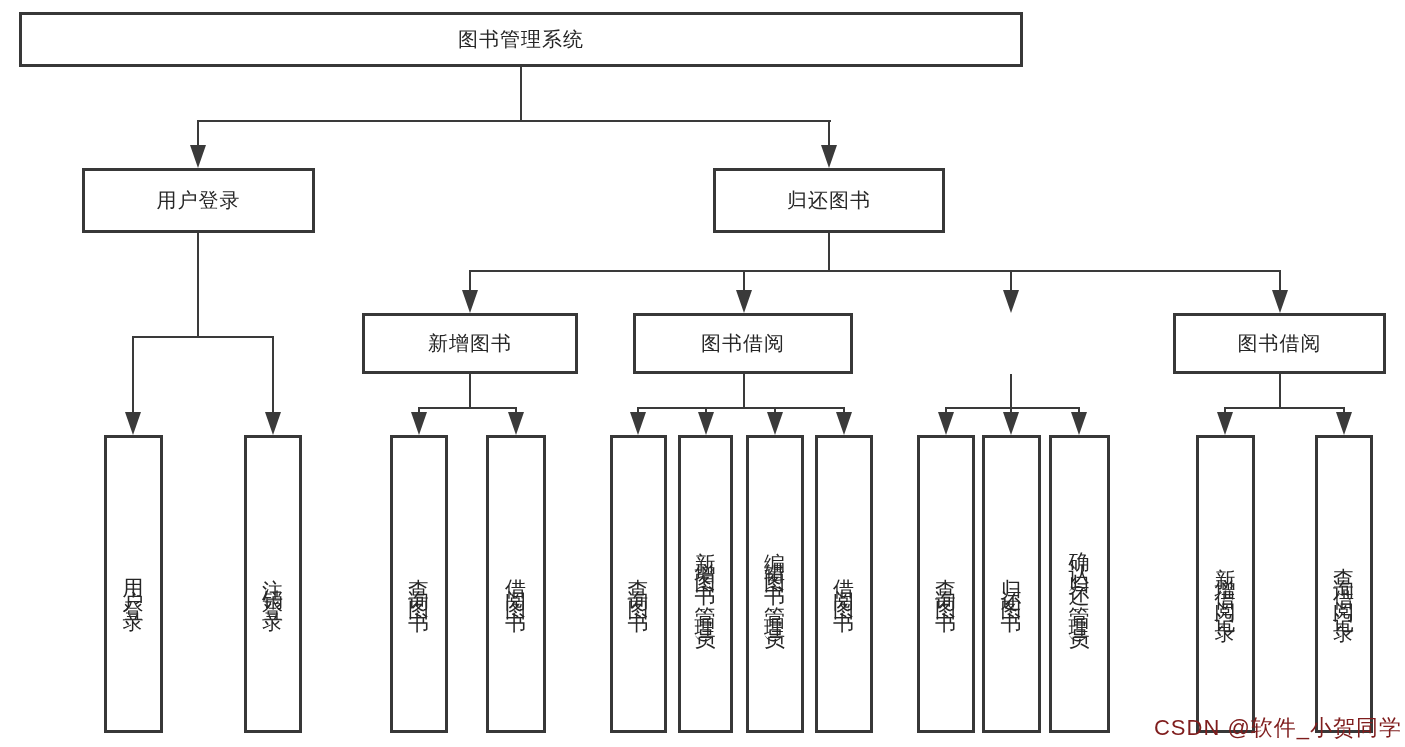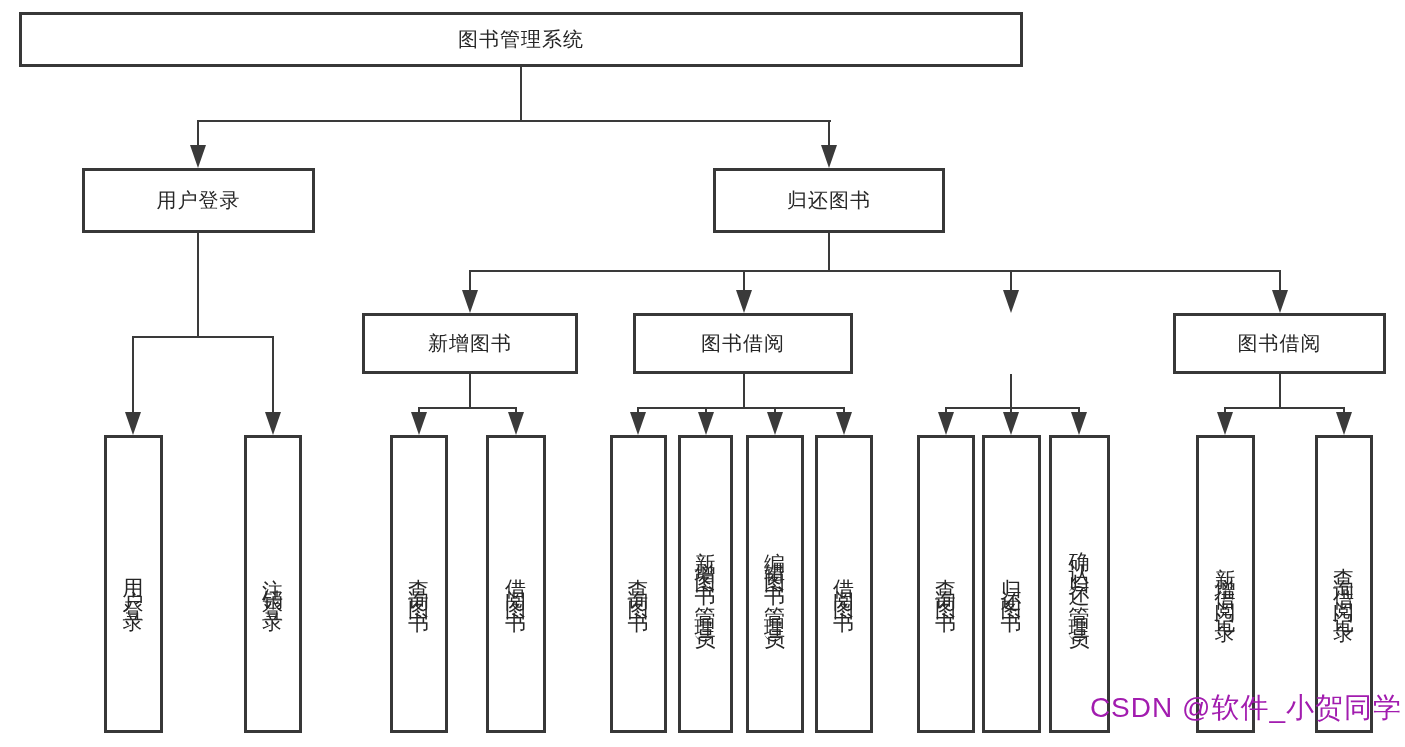--- a/index.html
+++ b/index.html
@@ -18,22 +18,22 @@
     font-size:21px;line-height:1;letter-spacing:11px;white-space:normal;
   }
   .vl{position:absolute;width:2px;background:#3a3a3a;}
   .hl{position:absolute;height:2px;background:#3a3a3a;}
   .ar{
     position:absolute;width:0;height:0;
     border-left:8px solid transparent;border-right:8px solid transparent;
     border-top:23px solid #3a3a3a;
   }
   .watermark{
-    position:absolute;right:3px;bottom:20px;color:#a21caf;
-    font-size:28px;letter-spacing:1px;z-index:5;
+    position:absolute;right:3px;bottom:4px;color:#7f1d1d;
+    font-size:22px;letter-spacing:1px;z-index:5;
   }
 </style>
 </head>
 <body>
 
 <div class="stage">
 
   <div class="box" style="left:19px;top:12px;width:1004px;height:55px;">
     <span>图书管理系统</span>
   </div>

